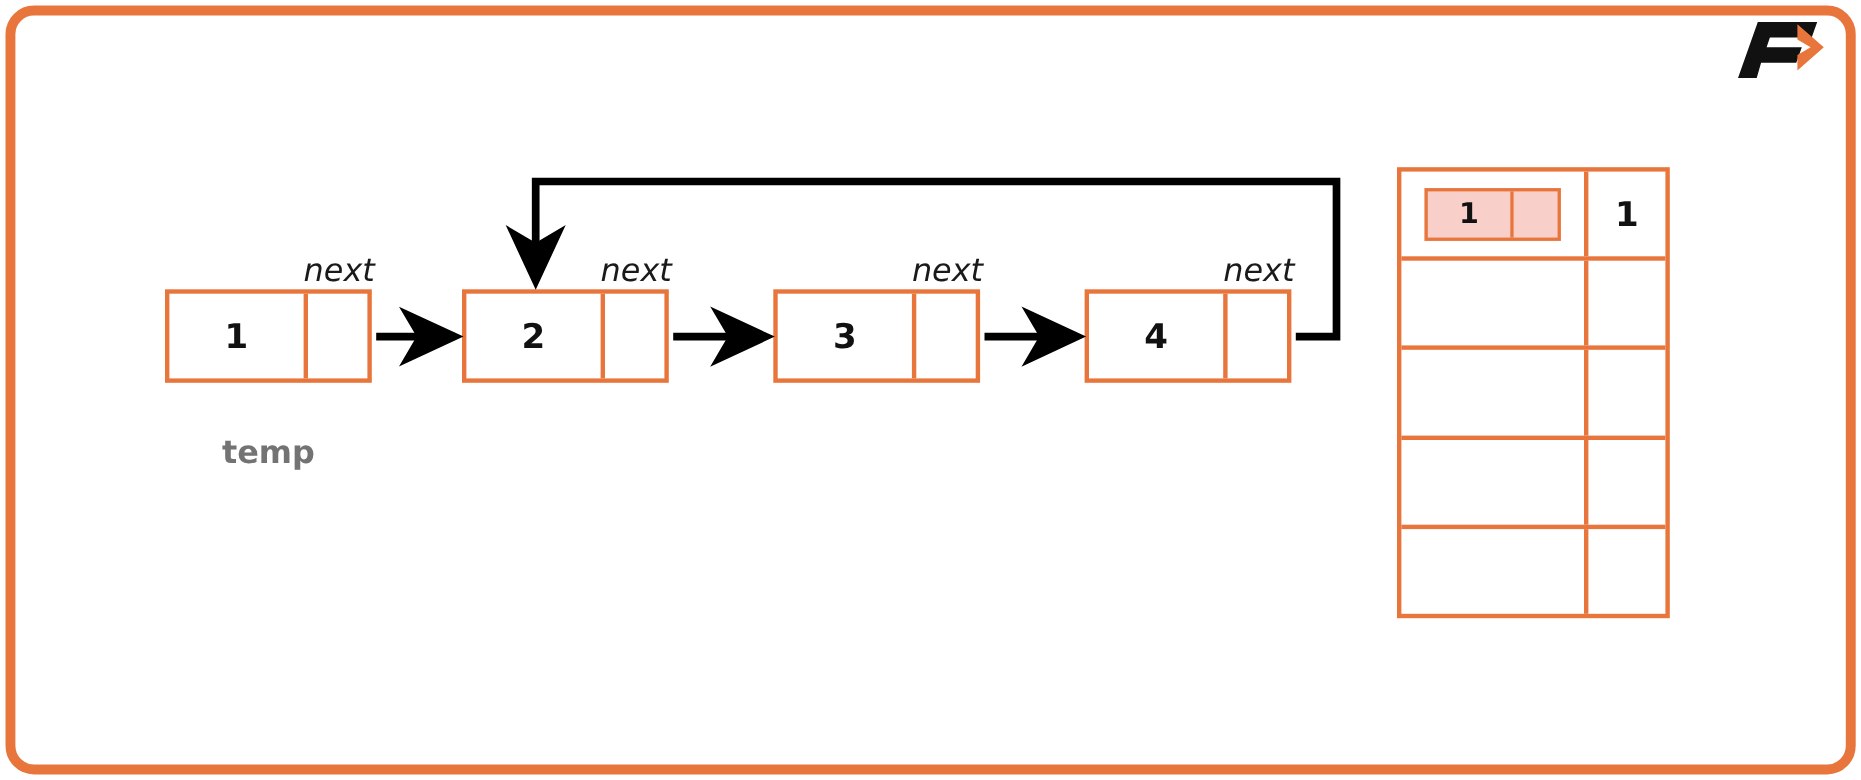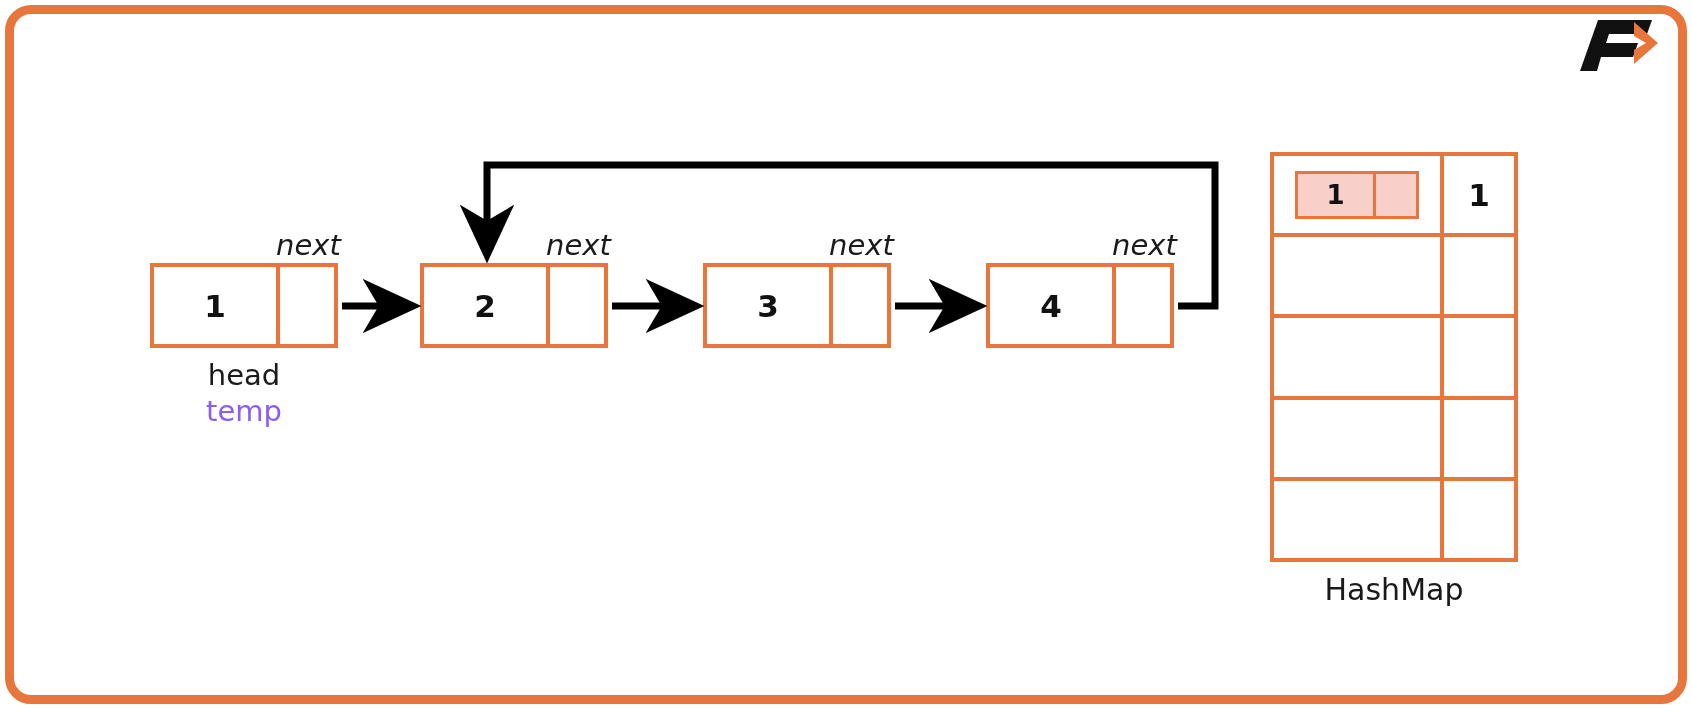--- a/index.html
+++ b/index.html
@@ -75,21 +75,21 @@
     font-style: italic;
   }
 
   .ptr-label {
     position: absolute;
     font-size: 29px;
     white-space: nowrap;
     text-align: center;
   }
   .ptr-head { color: #1a1a1a; }
-  .ptr-temp { color: #8b5cf6; }
+  .ptr-temp { color: #737373; font-weight: bold; }
 
   
   .arrows {
     position: absolute;
     left: 0;
     top: 0;
     width: 1692px;
     height: 709px;
     pointer-events: none;
   }
@@ -197,21 +197,20 @@
     <div class="cell-next"></div>
   </div>
   <div class="next-label" style="left:829px; top:228px;">next</div>
 
   <div class="node" style="left:986px; top:263px; width:188px;">
     <div class="cell-val">4</div>
     <div class="cell-next"></div>
   </div>
   <div class="next-label" style="left:1112px; top:228px;">next</div>
 
-  <div class="ptr-label ptr-head" style="left:150px; top:358px; width:188px;">head</div>
   <div class="ptr-label ptr-temp" style="left:150px; top:394px; width:188px;">temp</div>
 
   <svg class="arrows" viewBox="0 0 1692 709">
     <defs>
       <marker id="ah" markerWidth="9" markerHeight="9" refX="7.2" refY="4.5" orient="auto" markerUnits="strokeWidth">
         <path d="M0,0.6 L8.4,4.5 L0,8.4 L2.3,4.5 Z" fill="#000000"></path>
       </marker>
     </defs>
 
     <line x1="342" y1="306" x2="413" y2="306" stroke="#000000" stroke-width="7" marker-end="url(#ah)"></line>
@@ -250,15 +249,14 @@
       <div class="hm-val"></div>
     </div>
 
     <div class="hm-row">
       <div class="hm-key"></div>
       <div class="hm-val"></div>
     </div>
 
   </div>
 
-  <div class="hashmap-label">HashMap</div>
 
 </div>
 
 </body></html>

